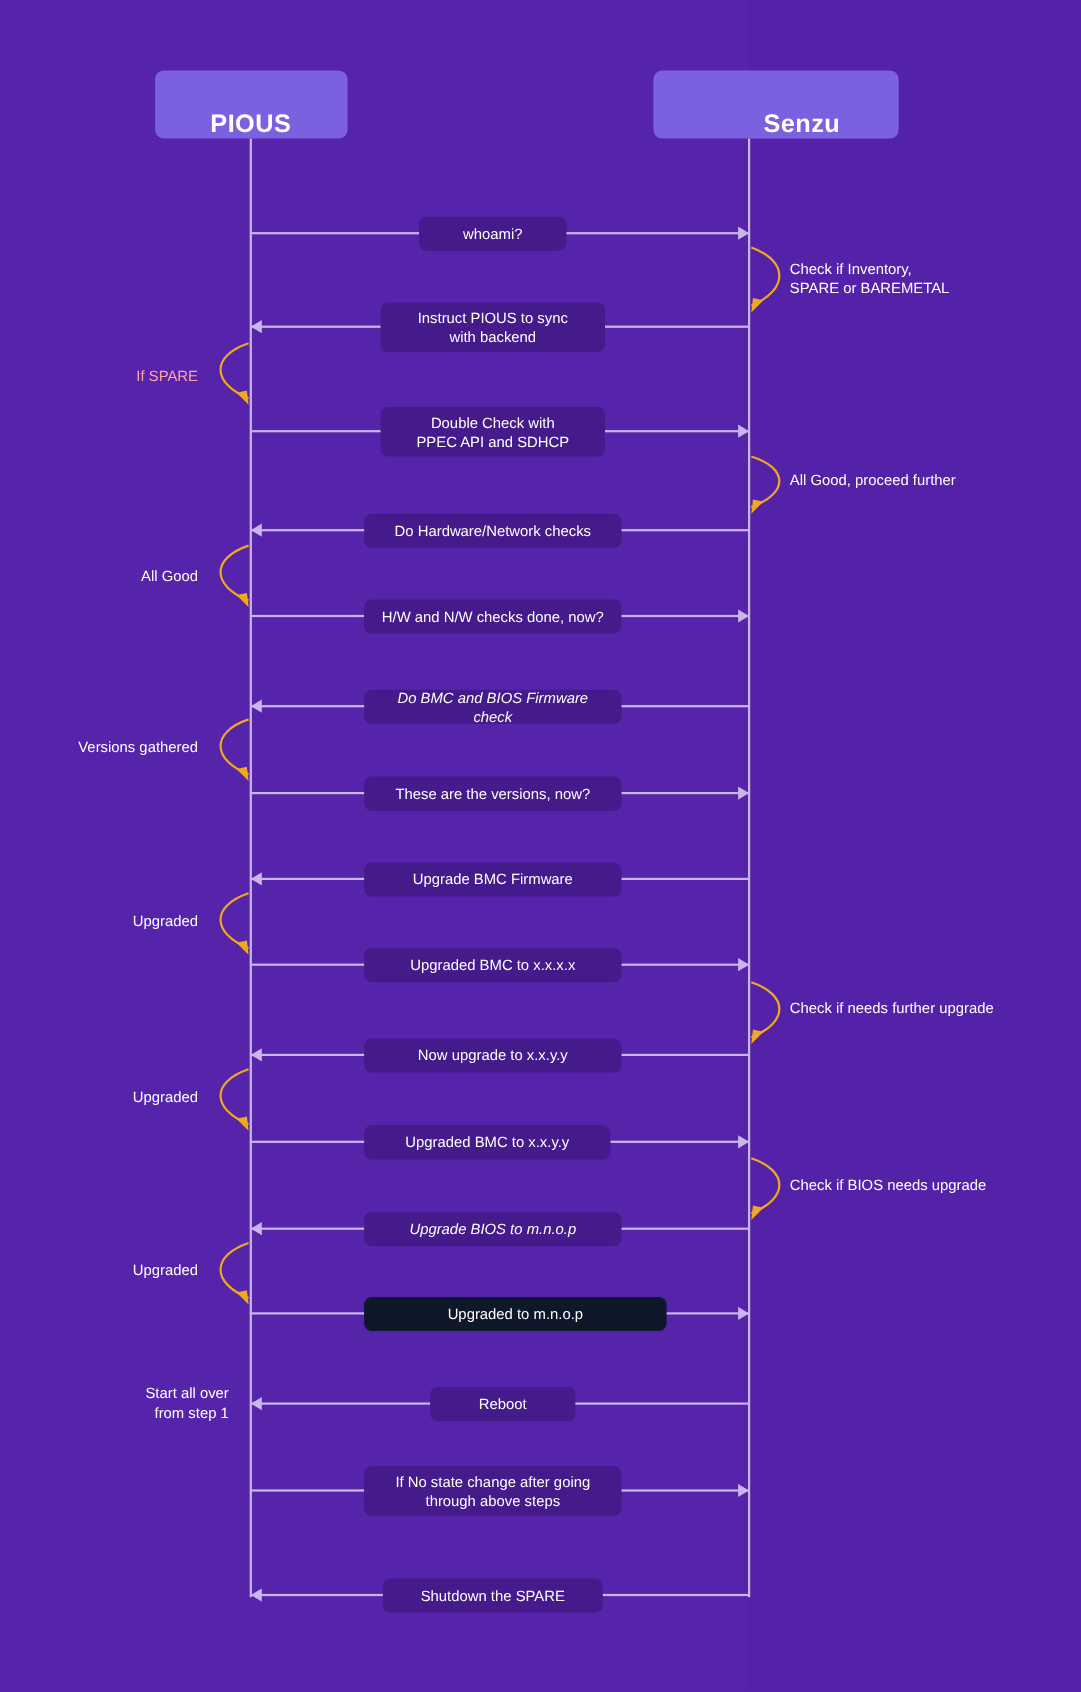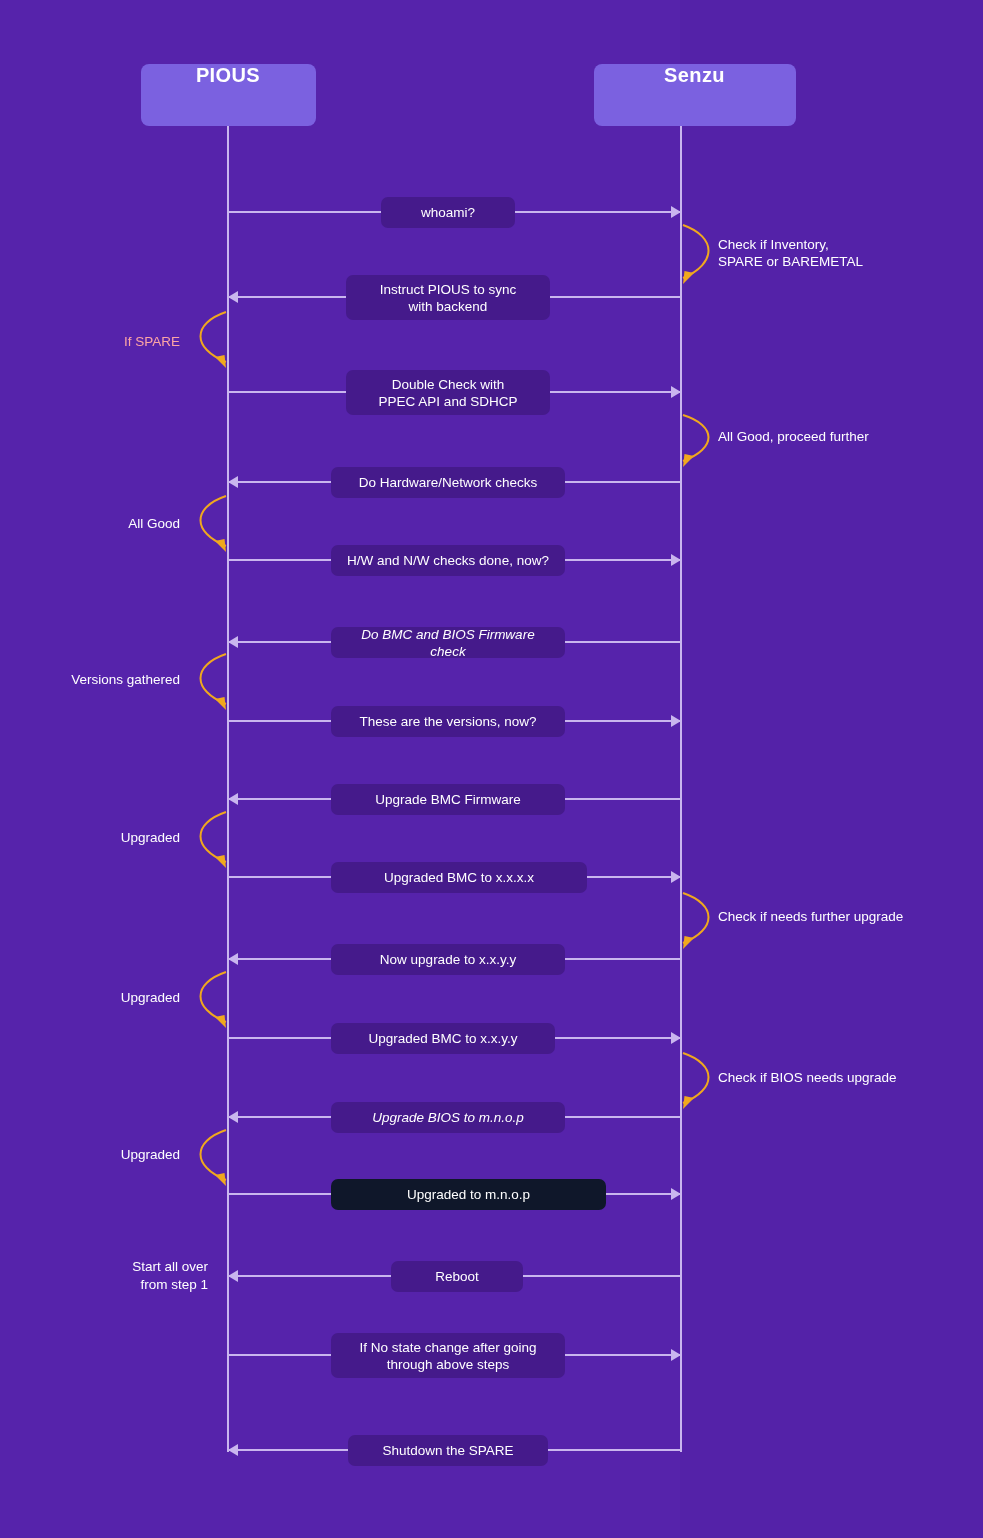--- a/index.html
+++ b/index.html
@@ -9,22 +9,22 @@
     font-family:"Liberation Sans", sans-serif;
     overflow:hidden;
     position:relative;
   }
   #stage{position:absolute;left:0;top:0;width:983px;height:1538px;}
   .band{position:absolute;top:0;left:0;width:680px;height:1538px;background:#5623AB;}
   .lifeline{position:absolute;width:2px;background:#C9B6EE;}
   .participant{
     position:absolute;height:62px;border-radius:8px;
     background:#7B61E0;
-    display:flex;align-items:flex-start;justify-content:center;
-    color:#FFFFFF;font-size:20px;font-weight:bold;letter-spacing:.4px;
+    display:flex;align-items:flex-end;justify-content:center;
+    color:#FFFFFF;font-size:23px;font-weight:bold;letter-spacing:.4px;
   }
   .msgline{position:absolute;height:2px;background:#C9B6EE;}
   .arrowhead{position:absolute;width:0;height:0;border-top:6px solid transparent;border-bottom:6px solid transparent;}
   .arrowhead.right{border-left:10px solid #C9B6EE;}
   .arrowhead.left{border-right:10px solid #C9B6EE;}
   .msgbox{
     position:absolute;background:#451A8B;border-radius:7px;
     display:flex;align-items:center;justify-content:center;
     color:#FFFFFF;font-size:13.5px;line-height:17px;text-align:center;
     padding:0 14px;box-sizing:border-box;
@@ -88,21 +88,21 @@
       <div class="msgbox" style="width: 234px; height: 31px; left: 331px; top: 706px; background: rgb(69, 26, 139); align-items: center;">
         <span style="white-space: pre-line;">These are the versions, now?</span>
       </div>
       <div class="msgline" style="left: 228px; width: 453px; top: 798px; background: rgb(201, 182, 238);"></div>
       <div class="arrowhead left" style="top: 793px; left: 228px; border-right-color: rgb(201, 182, 238);"></div>
       <div class="msgbox" style="width: 234px; height: 31px; left: 331px; top: 784px; background: rgb(69, 26, 139);">
         <span style="white-space: pre-line;">Upgrade BMC Firmware</span>
       </div>
       <div class="msgline" style="left: 228px; width: 453px; top: 876px; background: rgb(201, 182, 238);"></div>
       <div class="arrowhead right" style="top: 871px; left: 671px; border-left-color: rgb(201, 182, 238);"></div>
-      <div class="msgbox" style="width: 256px; height: 31px; left: 331px; top: 862px; background: rgb(69, 26, 139);">
+      <div class="msgbox" style="width: 234px; height: 31px; left: 331px; top: 862px; background: rgb(69, 26, 139);">
         <span style="white-space: pre-line;">Upgraded BMC to x.x.x.x</span>
       </div>
       <div class="msgline" style="left: 228px; width: 453px; top: 958px; background: rgb(201, 182, 238);"></div>
       <div class="arrowhead left" style="top: 953px; left: 228px; border-right-color: rgb(201, 182, 238);"></div>
       <div class="msgbox" style="width: 234px; height: 31px; left: 331px; top: 944px; background: rgb(69, 26, 139);">
         <span style="white-space: pre-line;">Now upgrade to x.x.y.y</span>
       </div>
       <div class="msgline" style="left: 228px; width: 453px; top: 1037px; background: rgb(201, 182, 238);"></div>
       <div class="arrowhead right" style="top: 1032px; left: 671px; border-left-color: rgb(201, 182, 238);"></div>
       <div class="msgbox" style="width: 224px; height: 31px; left: 331px; top: 1023px; background: rgb(69, 26, 139);">
@@ -185,21 +185,21 @@
       <div class="loop" style="top: 1116px; width: 42px; height: 80px; left: 186px;"><svg width="42" height="80" viewBox="0 0 42 80">
           <path d="M 40 14 C 6 25.439999999999998, 6 50.4, 40 64" fill="none" stroke="#F0A81E" stroke-width="2"></path>
           <polygon points="40,70 29,59 38.5,57" fill="#F0A81E"></polygon>
         </svg></div>
       <div class="notetext left" style="top: 1146px; color: rgb(255, 255, 255); left: 0px; width: 180px;">Upgraded</div>
     </div>
   <div id="layer-participants">
       <div class="participant" style="left: 140.5px; top: 64px; width: 175px; background: rgb(123, 97, 224);">
         <span>PIOUS</span>
       </div>
-      <div class="participant" style="left: 593.5px; top: 64px; width: 202px; background: rgb(123, 97, 224);">
+      <div class="participant" style="left: 593.5px; top: 64px; width: 175px; background: rgb(123, 97, 224); padding-left: 48px;">
         <span>Senzu</span>
       </div>
     </div>
   <div id="layer-labels">
       <div class="plainlabel" style="left: 18px; top: 1258px; width: 190px; color: rgb(255, 255, 255);">Start all over
 from step 1</div>
     </div>
 </div>
 
 </body></html>

